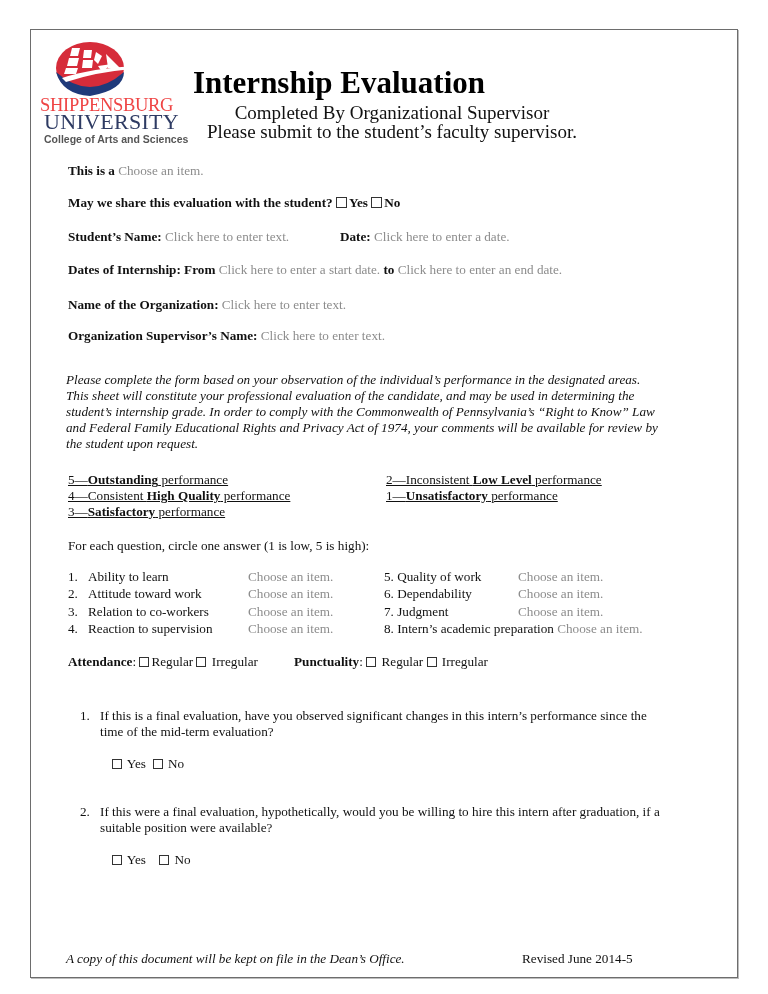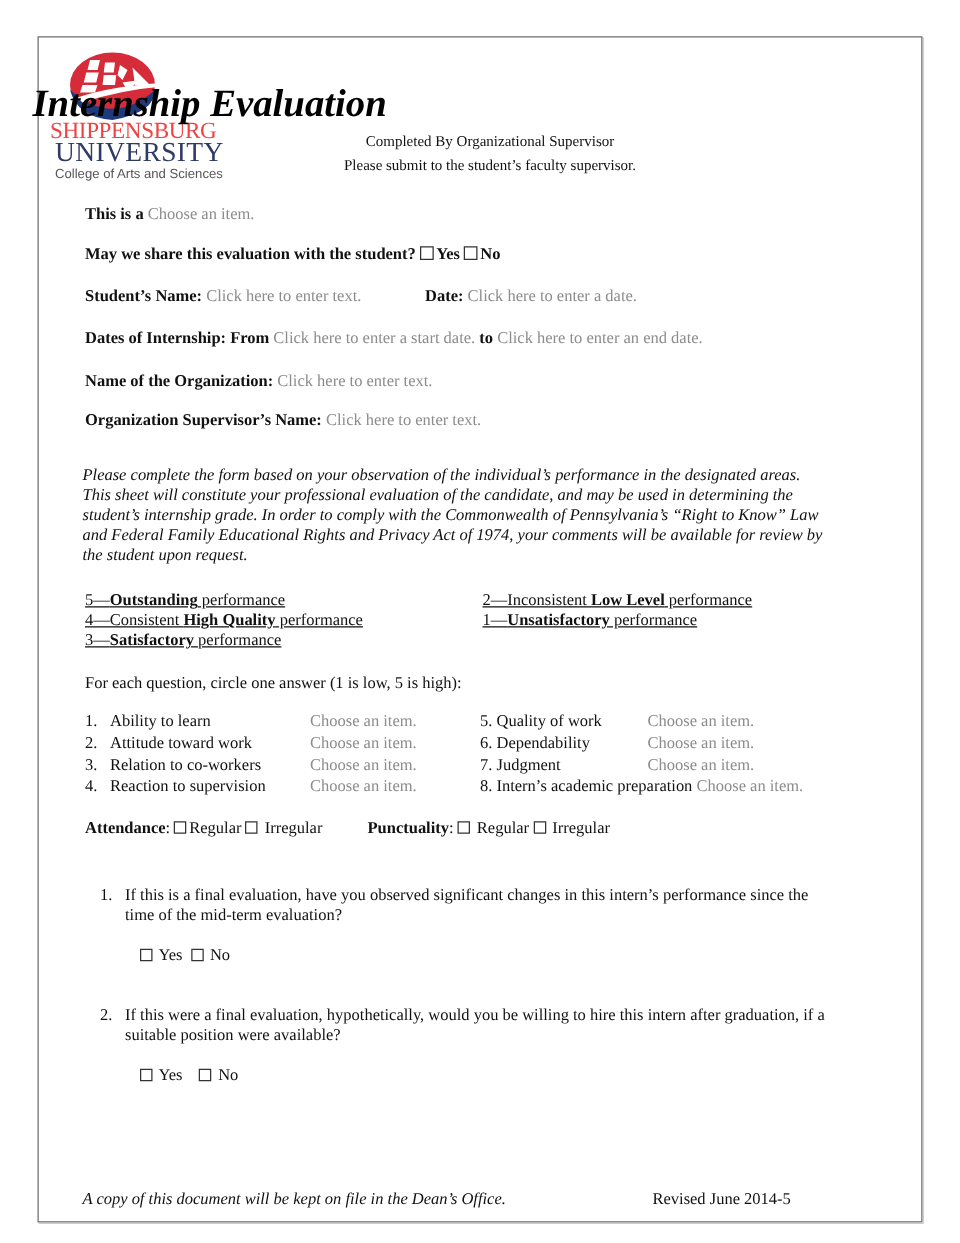--- a/index.html
+++ b/index.html
@@ -19,32 +19,32 @@
     .logo-text-1 {
       position: absolute; left: 40px; top: 96px; font-family: "Liberation Serif", serif;
       font-size: 18.5px; color: #ef4444; letter-spacing: -0.3px; line-height: 18px;
     }
     .logo-text-2 {
       position: absolute; left: 44px; top: 113px; font-family: "Liberation Serif", serif;
       font-size: 22px; color: #2e3b63; letter-spacing: 0.3px; line-height: 18px;
     }
     .logo-text-3 {
       position: absolute; left: 44px; top: 133px; font-family: "Liberation Sans", sans-serif;
-      font-size: 10.5px; color: #555; line-height: 12px;
+      font-size: 10.5px; color: #555; line-height: 12px; font-weight: bold;
     }
 
     
     .title {
-      position: absolute; left: 0; width: 652px; top: 66px; text-align: left;
-      font-family: "Liberation Serif", serif; font-weight: bold; font-style: italic;
+      position: absolute; left: 0; width: 652px; top: 66px; text-align: center;
+      font-family: "Liberation Serif", serif; font-weight: bold; 
       font-size: 31px; line-height: 34px; padding-left: 26px; color: #000;
     }
     .subtitle {
       position: absolute; left: 0; width: 768px; text-align: center; padding-left: 16px;
-      font-size: 12px; line-height: 18px; color: #111;
+      font-size: 19px; line-height: 18px; color: #111;
     }
 
     .t13 { font-size: 13.2px; line-height: 16px; }
     .ph { color: #8c8c8c; }
     .b { font-weight: bold; }
     .ital { font-style: italic; }
     .chk {
       display: inline-block; width: 11px; height: 11px; border: 1px solid #333;
       vertical-align: -1px; margin-right: 2px; background: #fff;
     }

